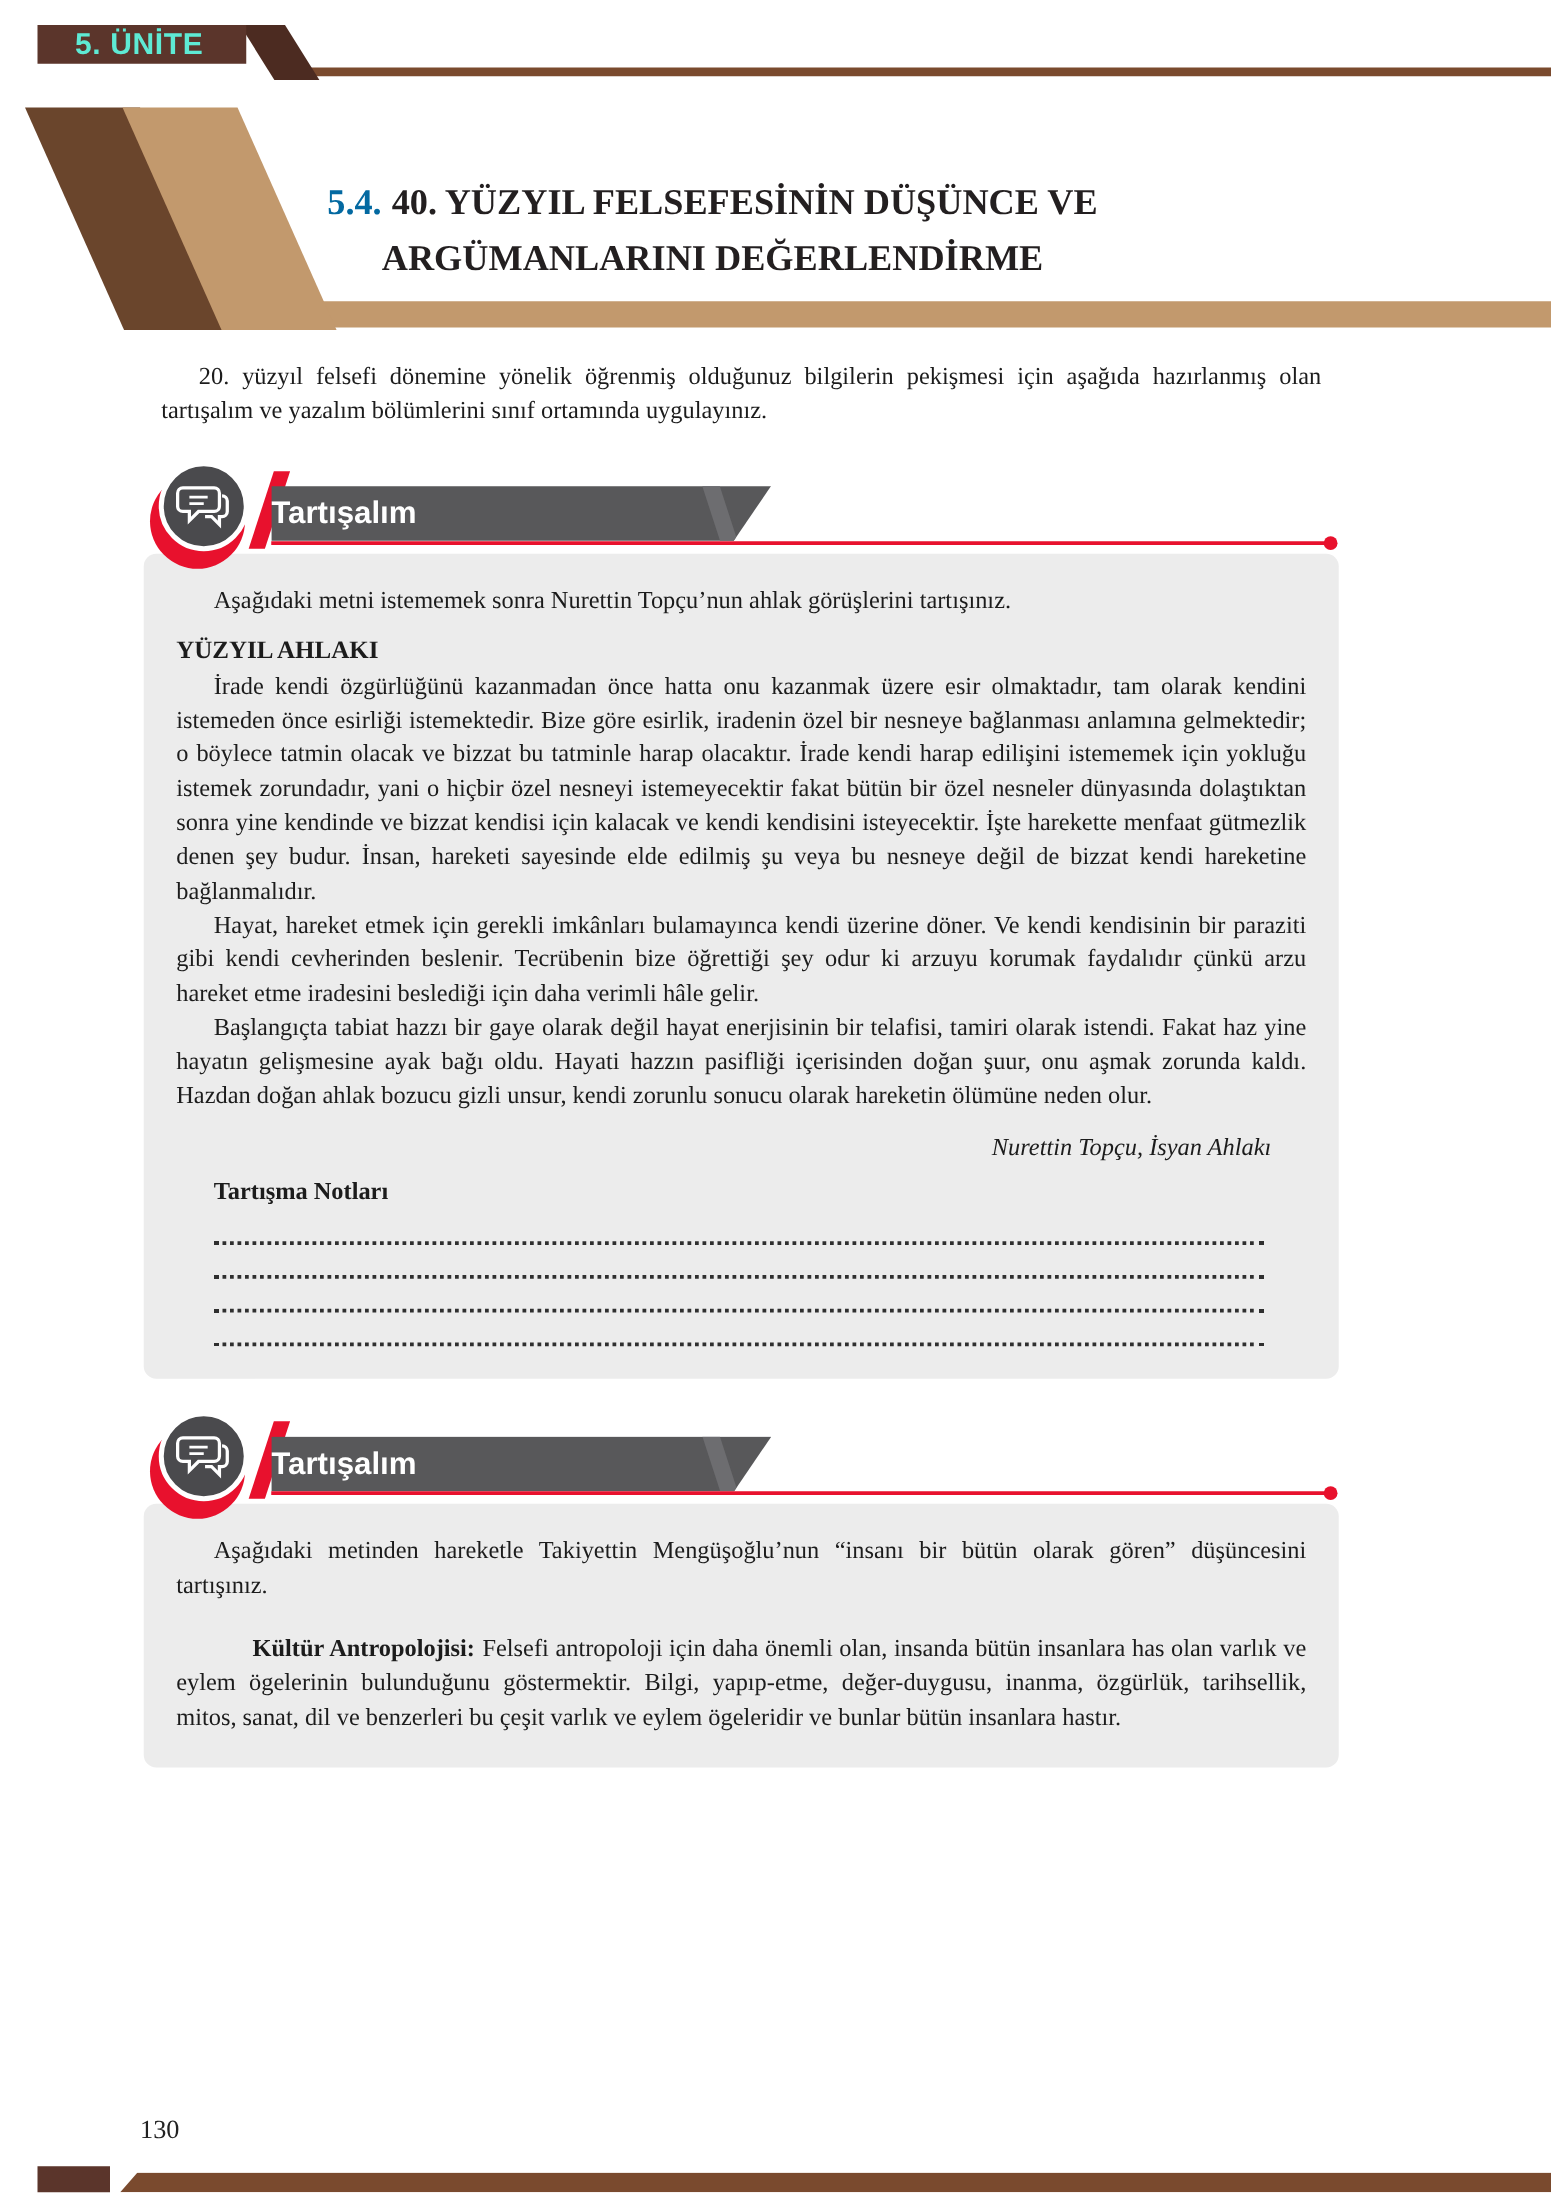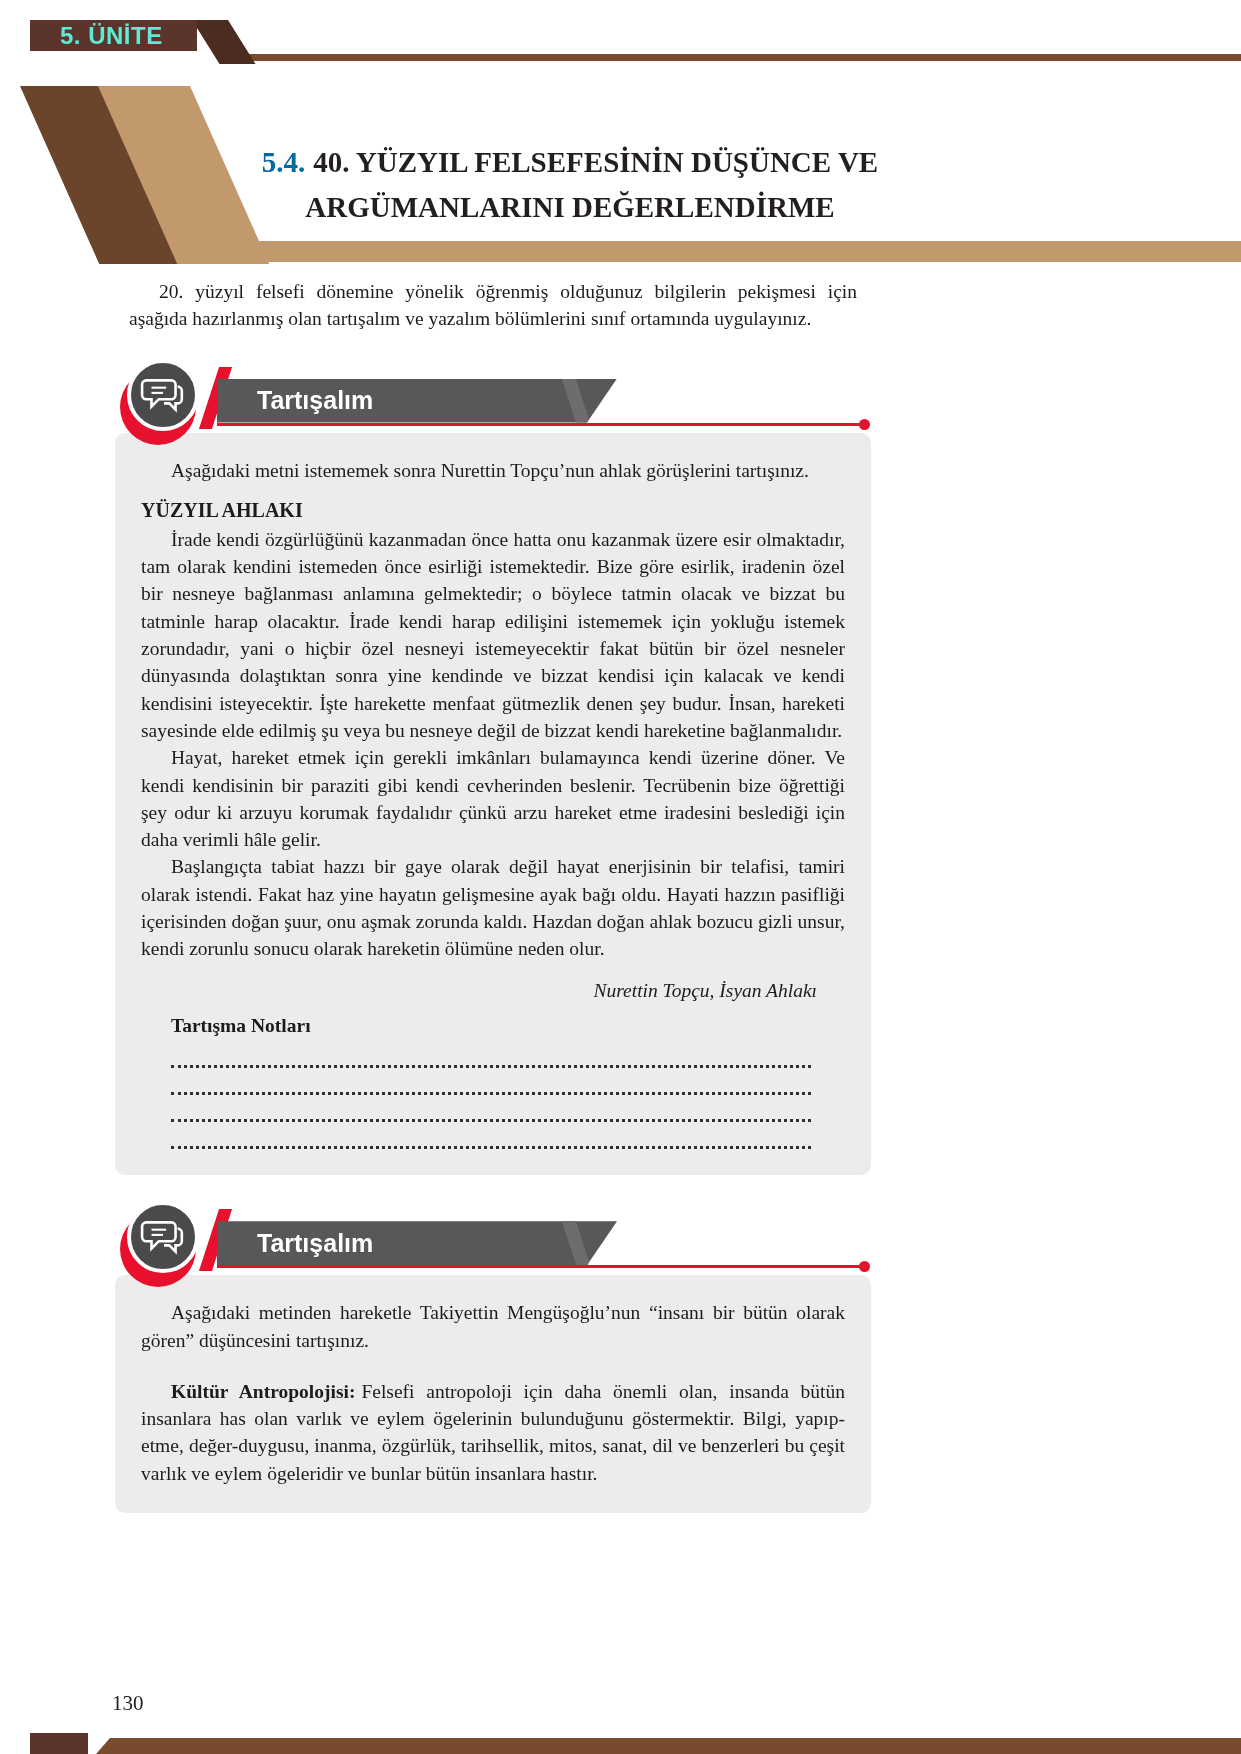--- a/index.html
+++ b/index.html
@@ -42,21 +42,21 @@
   }
   .tan-bar{position:absolute;top:241px;left:226px;right:0;height:21px;background:var(--tan);z-index:1;}
 
   .title-block{
     position:absolute;top:140px;left:260px;width:620px;z-index:3;
     text-align:center;font-weight:700;font-size:29px;line-height:1.55;color:#231f20;
   }
   .title-number{color:#0369a1;margin-right:8px;}
 
   
-  .content{position:absolute;top:278px;left:115px;width:756px;z-index:4;}
+  .content{position:absolute;top:288px;left:115px;width:956px;z-index:4;}
   .intro{
     margin:0 14px;text-align:justify;text-indent:30px;
     font-size:19.5px;line-height:1.4;
   }
 
   .section{margin-top:30px;position:relative;}
   .section-header{position:relative;height:62px;z-index:3;}
   .icon-red{
     position:absolute;left:5px;top:6px;width:76px;height:76px;border-radius:50%;
     background:var(--accent_red);
@@ -67,21 +67,21 @@
     display:flex;align-items:center;justify-content:center;
   }
   .banner-slash{
     position:absolute;left:94px;top:4px;width:13px;height:62px;
     background:var(--accent_red);transform:skewX(-18deg);
   }
   .banner{
     position:absolute;left:102px;top:16px;height:44px;width:400px;
     background:var(--banner_gray);color:#fff;
     font-family:"Liberation Sans", sans-serif;font-weight:700;font-size:25px;
-    display:flex;align-items:center;padding-left:40px;
+    display:flex;align-items:center;
     clip-path:polygon(0 0,100% 0,calc(100% - 30px) 100%,0 100%);
   }
   .banner::after{
     content:'';position:absolute;right:34px;top:0;width:14px;height:100%;
     background:#6d6d70;transform:skewX(18deg);
   }
   .red-line{position:absolute;left:102px;right:6px;top:60px;height:3px;background:var(--accent_red);}
   .red-line::after{
     content:'';position:absolute;right:-5px;top:-4px;width:11px;height:11px;border-radius:50%;
     background:var(--accent_red);
@@ -92,21 +92,21 @@
     padding:20px 26px 26px;position:relative;z-index:1;margin-top:8px;
     font-size:19.5px;line-height:1.4;
   }
   .prompt{margin:4px 0 10px;text-indent:30px;text-align:justify;}
   .box-heading{font-size:20px;margin:12px 0 2px;font-weight:700;}
   .body-par{margin:0;text-align:justify;text-indent:30px;}
   .attribution{font-style:italic;text-align:right;margin:14px 28px 4px 0;}
   .notes-label{font-weight:700;margin:8px 0 2px 30px;}
   .note-line{height:27px;border-bottom:3px dotted #2f2f2f;margin:0 34px 0 30px;}
   .kultur{margin-top:24px;}
-  .kultur strong{margin-right:6px;}
+  .kultur strong{margin-right:6px;margin-left:31px;}
 
   
   .page-number{position:absolute;left:64px;bottom:38px;font-size:21px;color:#222;z-index:3;margin-left:48px;}
   .bottom-accent-left{position:absolute;left:30px;bottom:0;width:58px;height:21px;background:var(--brown_dark);}
   .bottom-bar{
     position:absolute;left:96px;right:0;bottom:0;height:16px;background:var(--brown_medium);
     clip-path:polygon(14px 0,100% 0,100% 100%,0 100%);
   }
 </style>
 </head>

